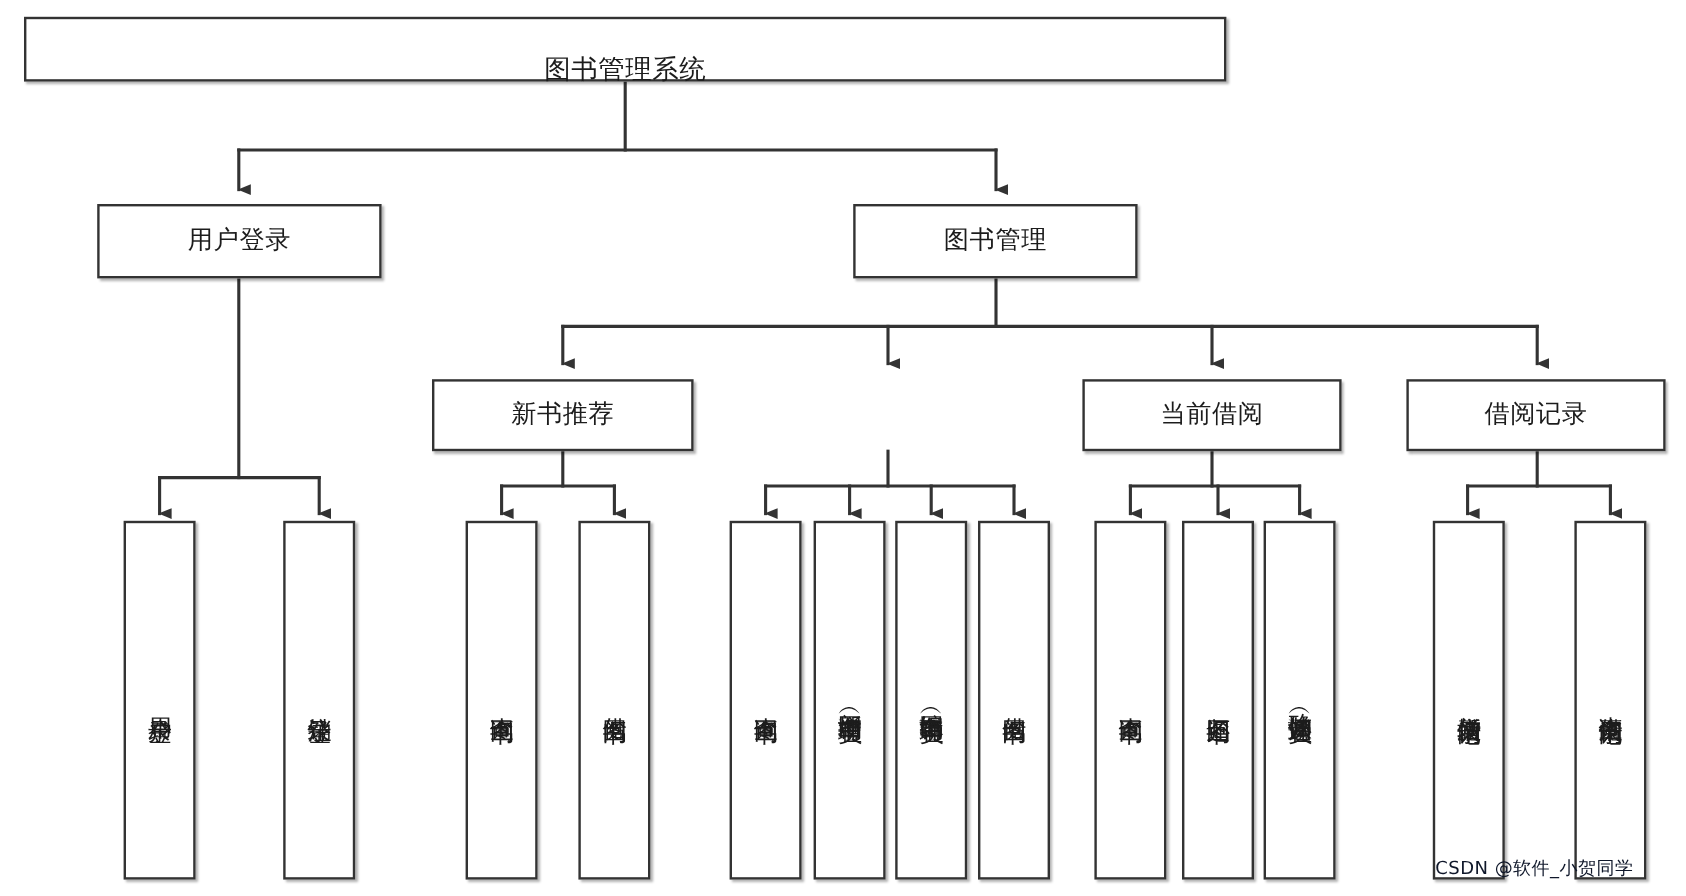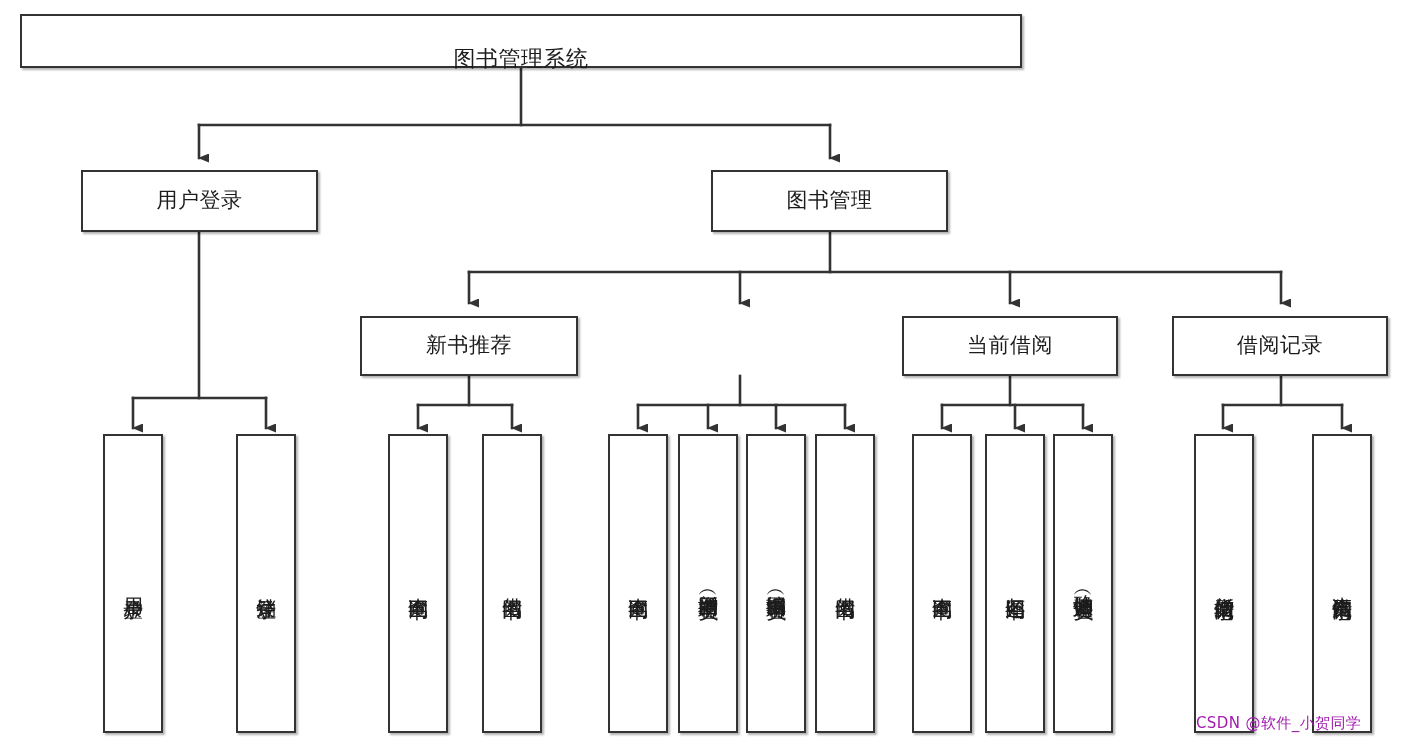--- a/index.html
+++ b/index.html
@@ -53,21 +53,21 @@
     line-height:1.28;
     letter-spacing:1px;
     max-height:100%;
   }
   .node.root .lbl{ font-size:22px;margin-top:37px; }
   .watermark{
     position:absolute;
     left:1196px;
     top:714px;
     font-size:15px;
-    color:#a21caf;
+    color:#0f172a;
     white-space:nowrap;
     z-index:5;
     letter-spacing:0.4px;
   }
 </style>
 </head>
 <body>
 
 <div id="canvas">
 

